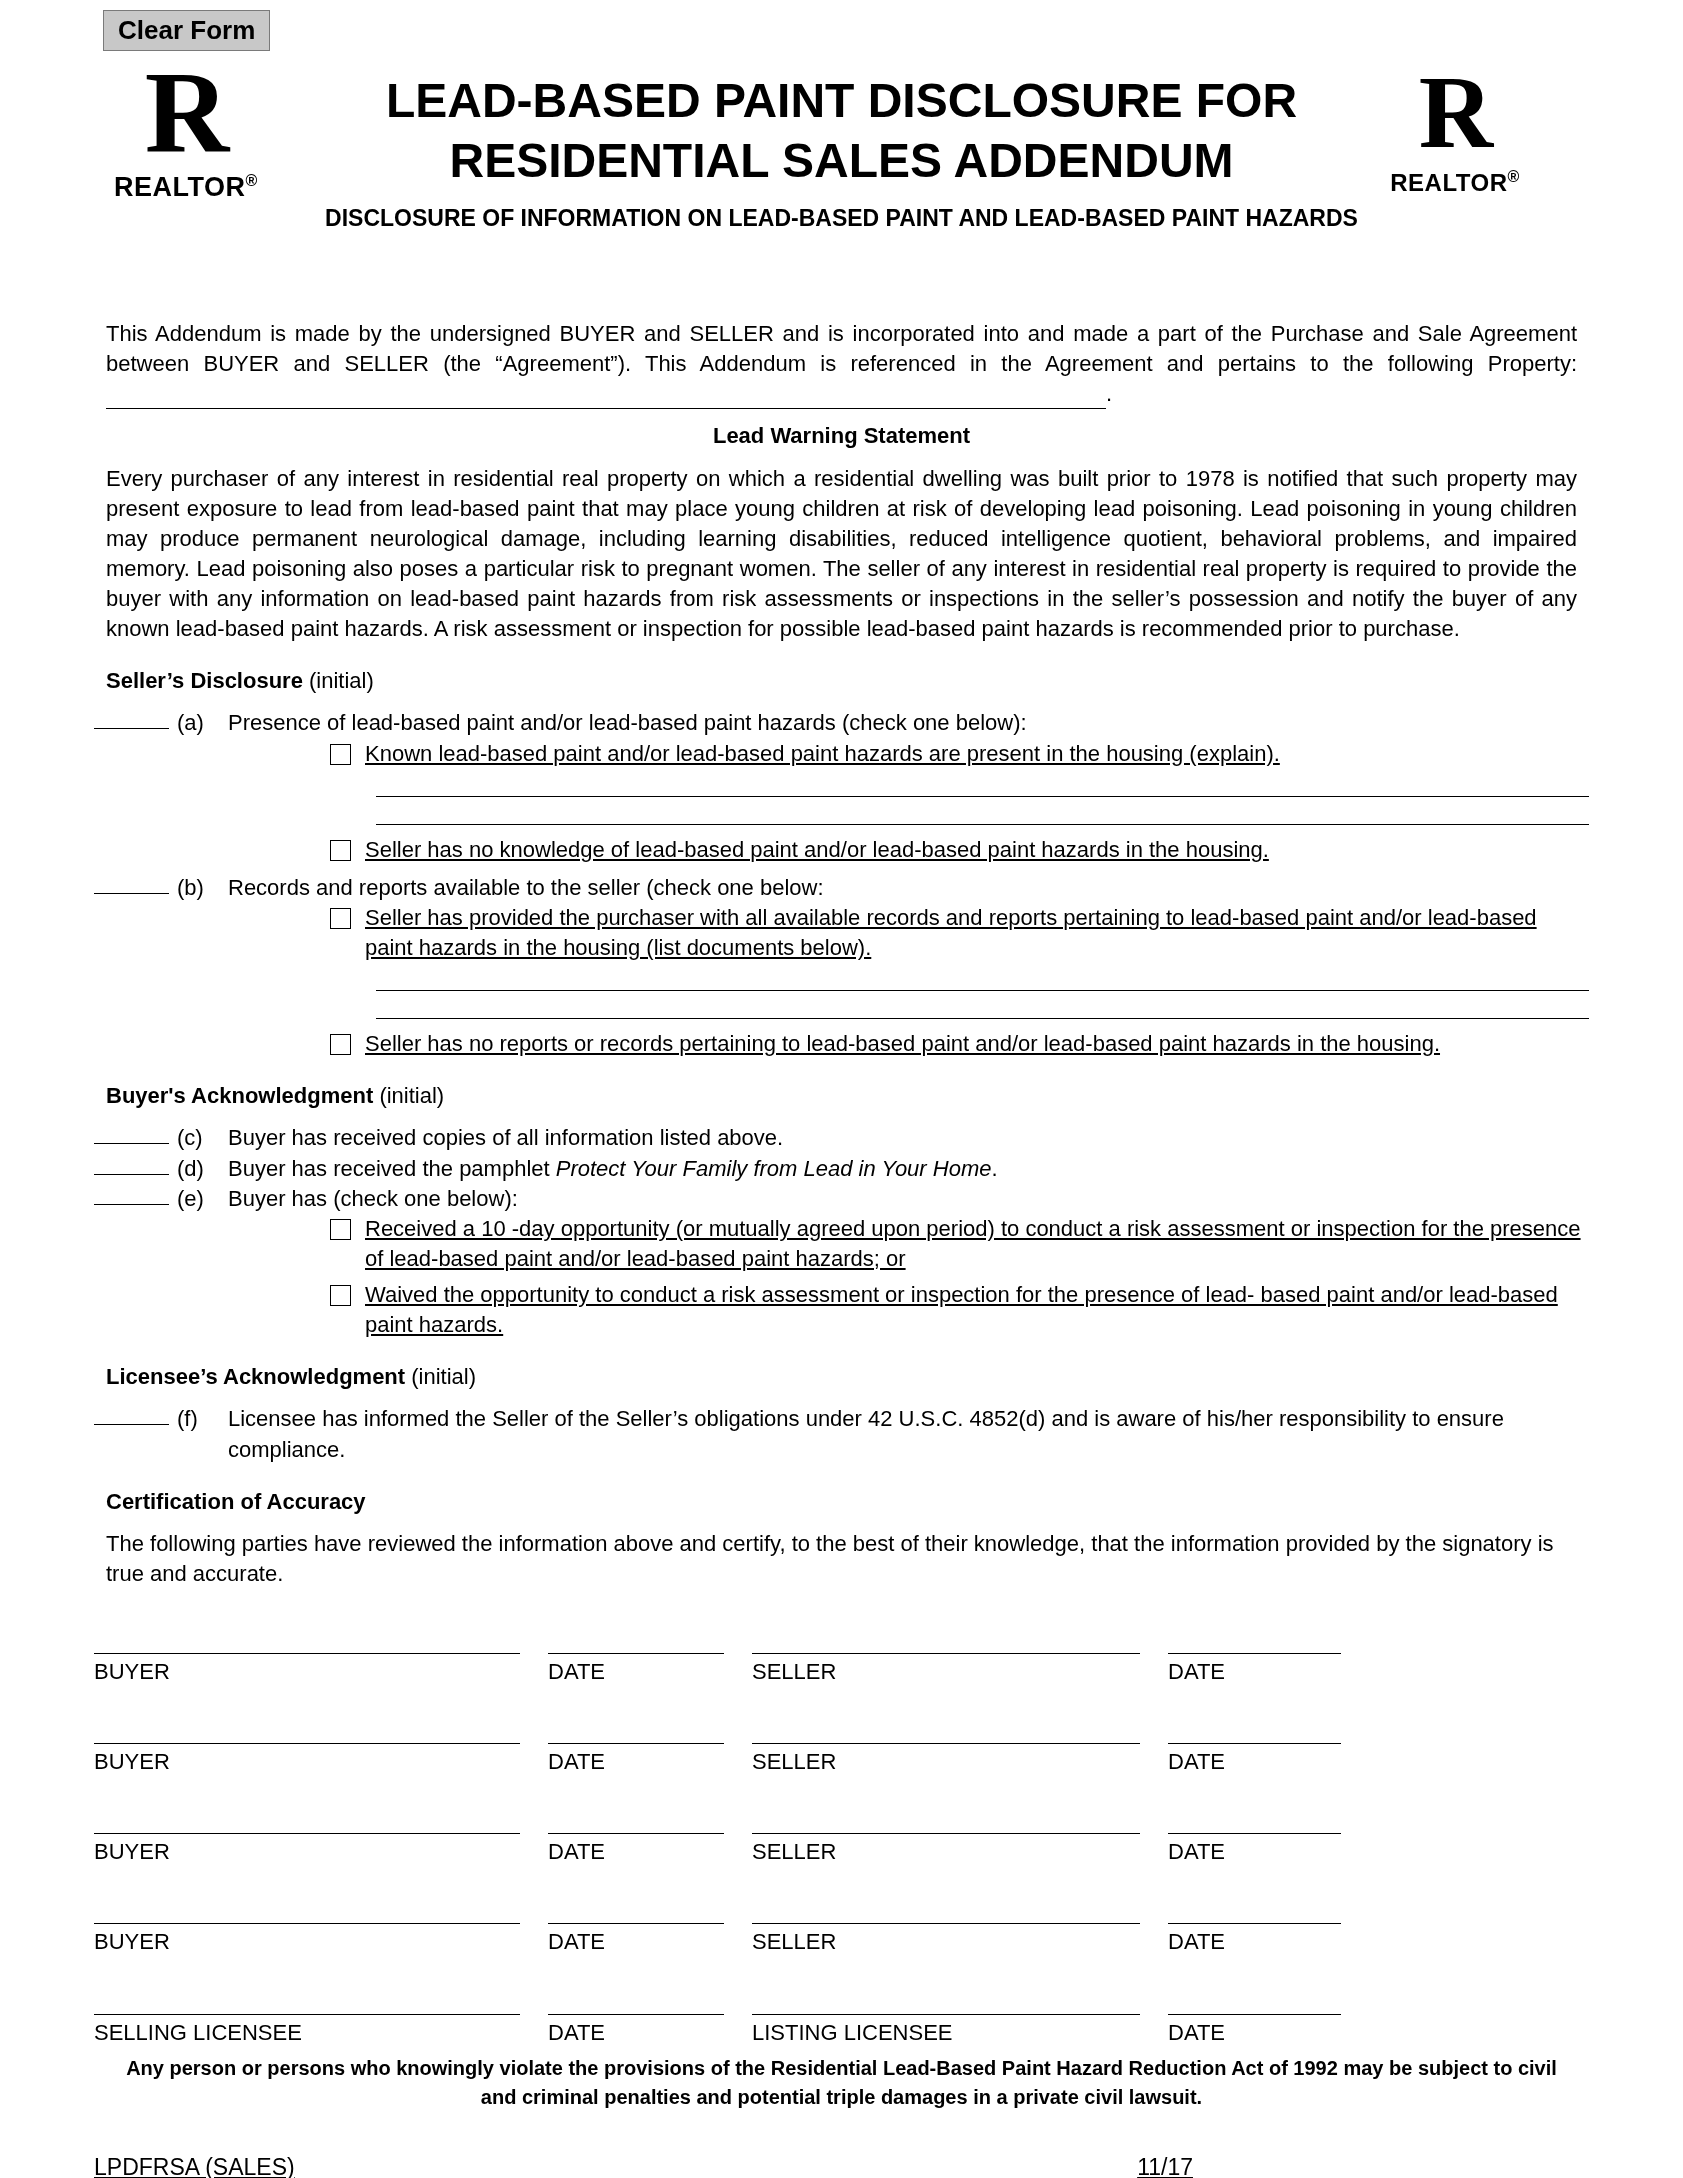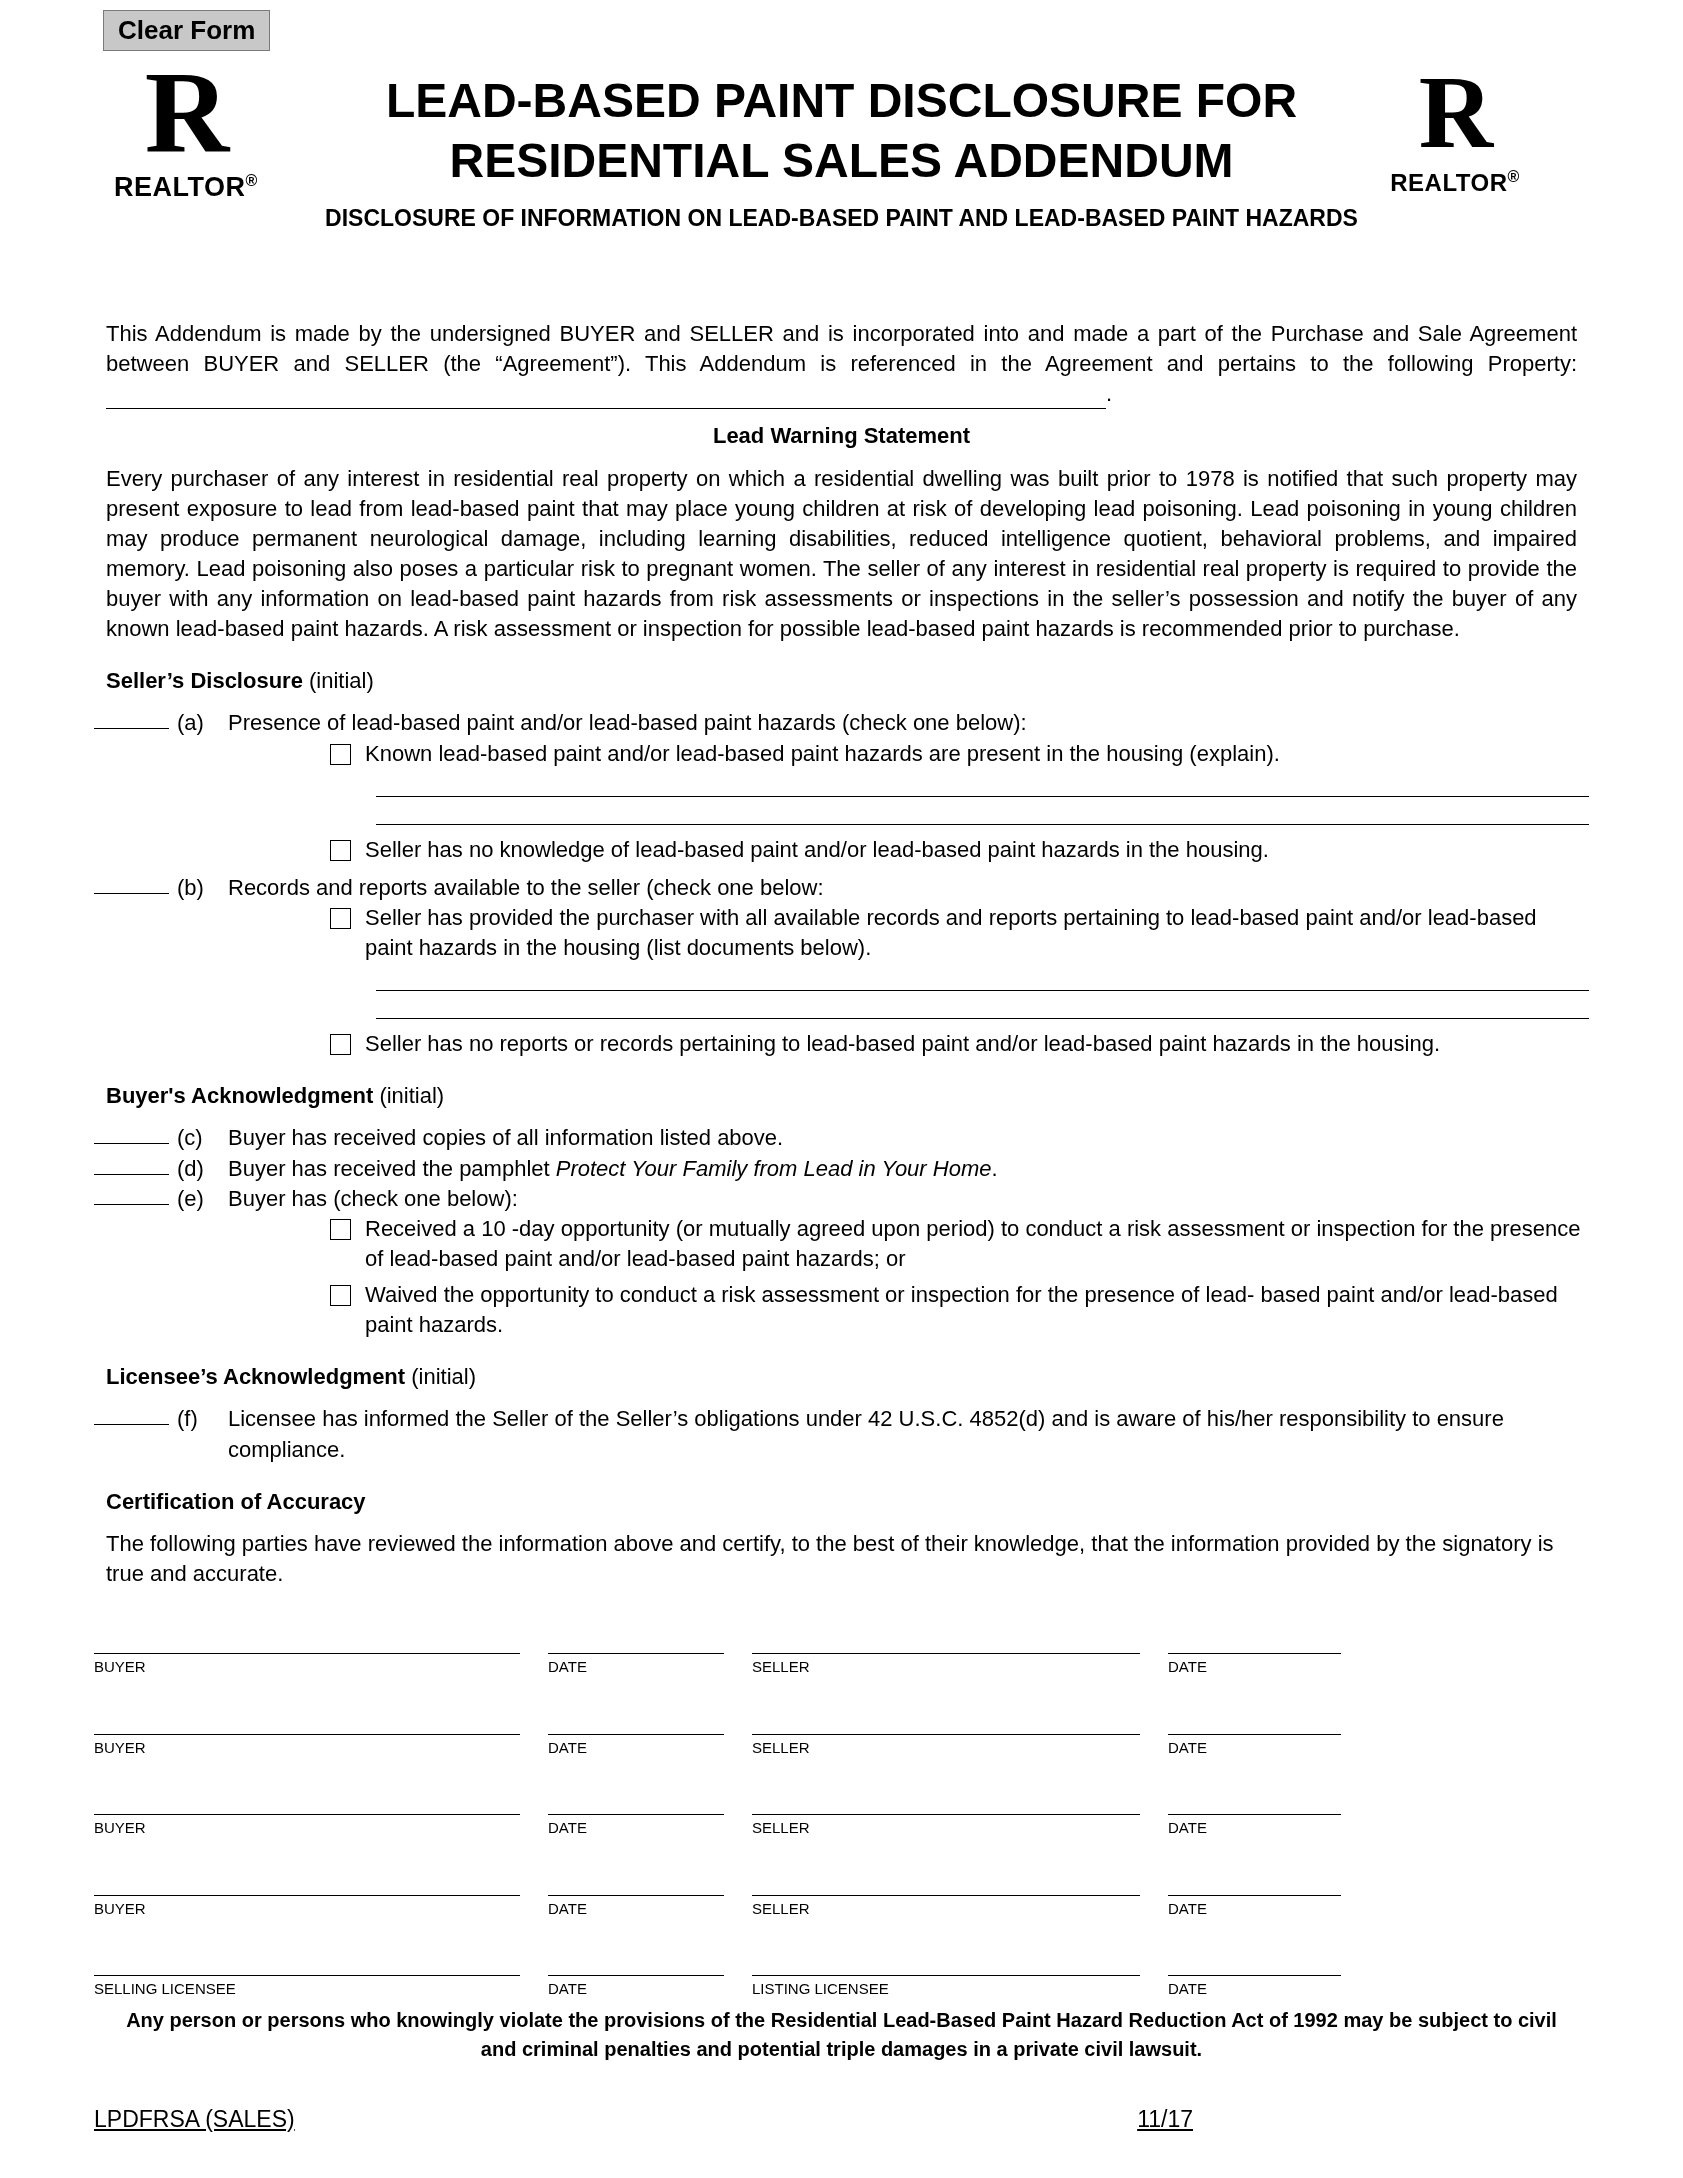--- a/index.html
+++ b/index.html
@@ -144,42 +144,42 @@
   }
   .checkbox {
     width: 19px;
     height: 19px;
     border: 1.5px solid #000;
     flex: 0 0 auto;
     margin-top: 5px;
     margin-right: 14px;
     background: #fff;
   }
-  .cbtext { flex: 1 1 auto; }
+  .cbtext { flex: 1 1 auto; text-decoration: underline; }
   .blank-line {
     border-bottom: 1.5px solid #000;
     margin-left: 282px;
     height: 27px;
   }
 
   
   .sig-area {
     margin-top: 34px;
   }
   .sig-row {
     display: flex;
     margin-bottom: 26px;
   }
   .sig-cell { margin-right: 28px; }
   .sig-line {
     border-bottom: 1.5px solid #000;
     height: 30px;
   }
   .sig-label {
-    font-size: 15px;
+    font-size: 22px;
     padding-top: 3px;
   }
   .w-party { width: 426px; }
   .w-date { width: 176px; }
   .w-party2 { width: 388px; }
   .w-date2 { width: 173px; }
 
   .warning {
     text-align: center;
     font-weight: bold;

